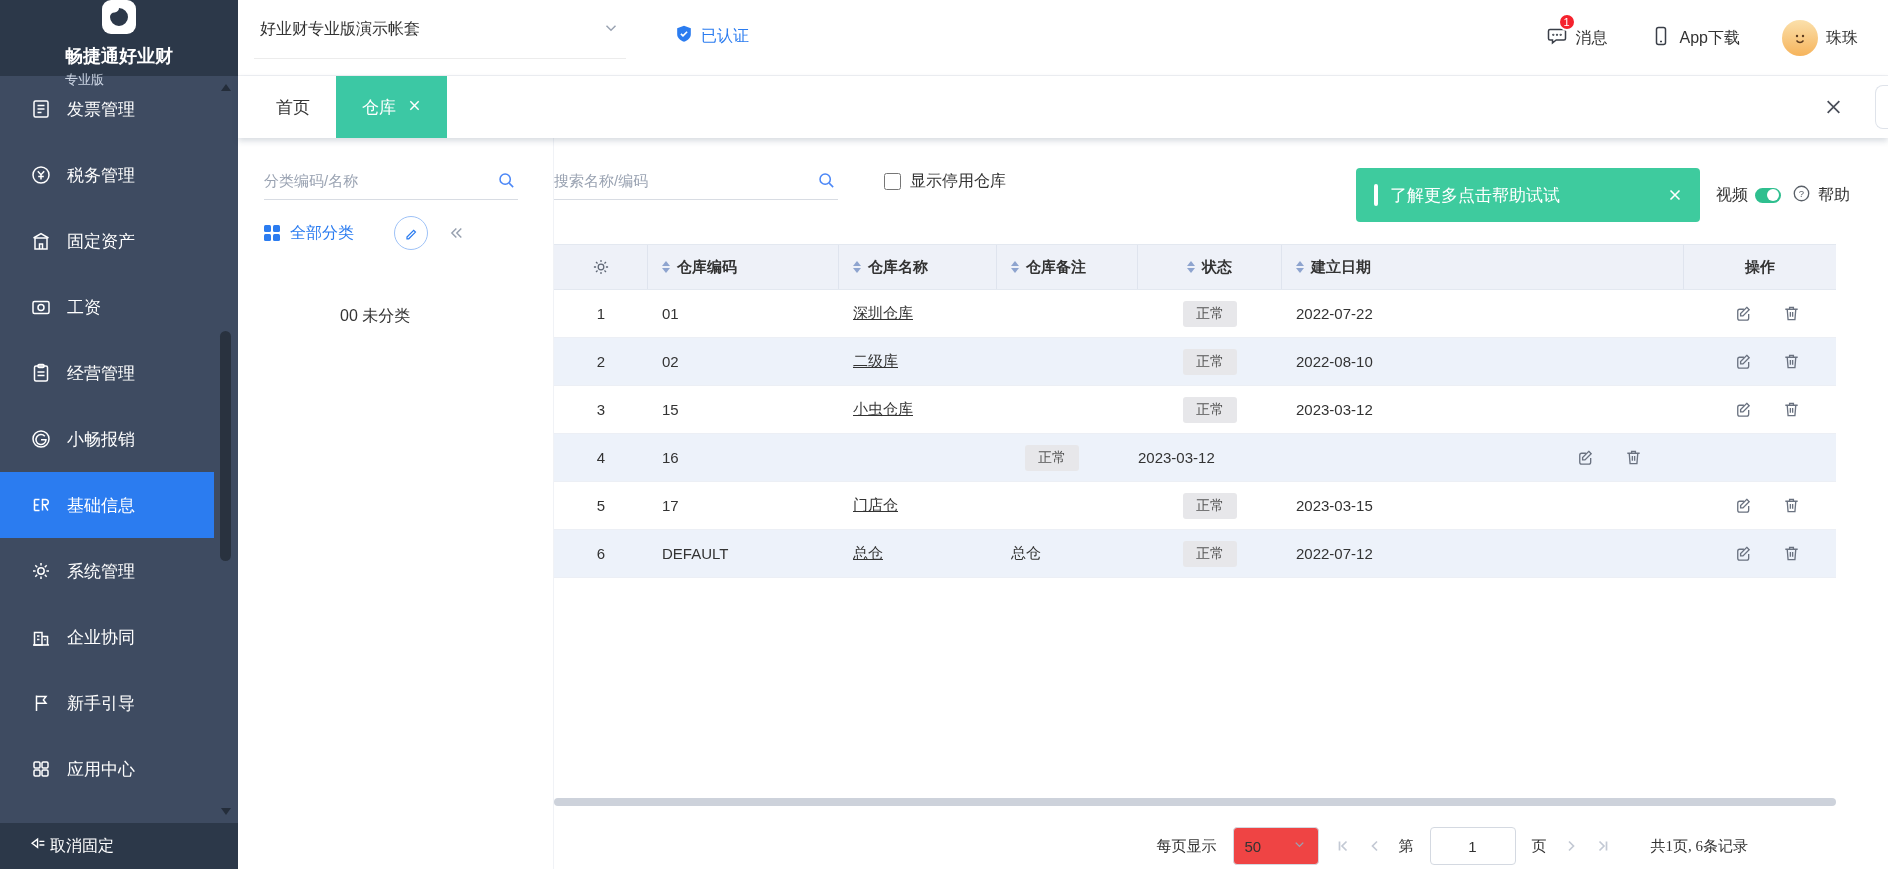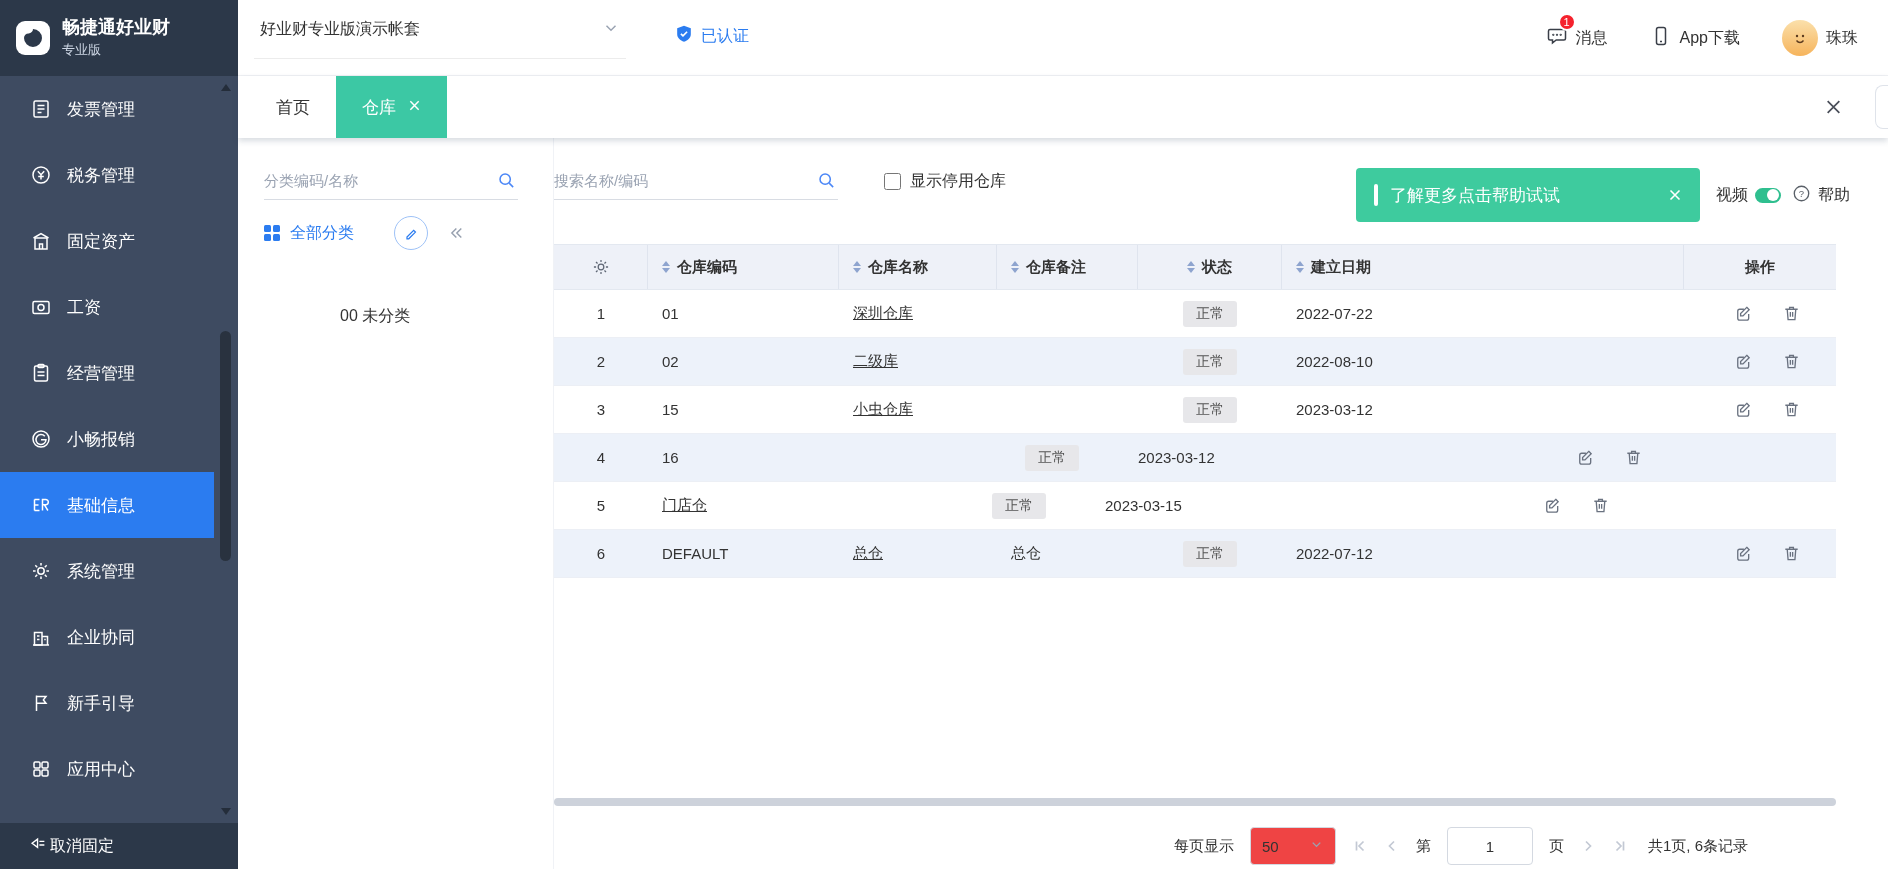--- a/index.html
+++ b/index.html
@@ -1,21 +1,21 @@
 <!DOCTYPE html>
 <html><head>
 <meta charset="utf-8">
 <style>
   * { margin:0; padding:0; box-sizing:border-box; }
   body { font-family:"Liberation Sans","DejaVu Sans",sans-serif; background:#fff; }
   .app { position:relative; width:1888px; height:869px; background:#fff; overflow:hidden; color:#333; font-size:15px; }
 
   
   .sidebar { position:absolute; left:0; top:0; width:238px; height:869px; background:#3e4b61; }
-  .logo-block { position:absolute; top:0; left:0; width:238px; height:76px; background:#2c3849; display:flex; align-items:center; gap:12px; padding:0 16px; }
+  .logo-block { position:absolute; top:0; left:0; width:238px; height:76px; background:#2c3849; display:flex; align-items:center; gap:12px; padding:0 16px;flex-direction:column; }
   .logo-icon { width:34px; height:34px; background:#fff; border-radius:9px; display:flex; align-items:center; justify-content:center; flex:none; }
   .brand-name { color:#fff; font-size:18px; font-weight:bold; line-height:1.2; }
   .brand-edition { color:#cdd6e4; font-size:13px; margin-top:3px; }
   .side-nav { position:absolute; top:76px; left:0; width:214px; }
   .nav-item { height:66px; display:flex; align-items:center; gap:15px; padding-left:30px; color:#fff; font-size:17px; cursor:pointer; }
   .nav-item.active { background:#2b7cf0; }
   .nav-icon { width:22px; height:22px; flex:none; display:flex; }
   .side-scrollbar { position:absolute; right:0; top:76px; width:24px; bottom:46px; }
   .scroll-thumb { position:absolute; left:6px; width:11px; border-radius:6px; background:#29323f; top:255px; height:230px; }
   .tri-up { position:absolute; left:7px; top:8px; width:0; height:0; border-left:5px solid transparent; border-right:5px solid transparent; border-bottom:7px solid #242d3a; }
@@ -85,21 +85,21 @@
   .ops { justify-content:center; gap:30px; }
   .op-btn { display:flex; cursor:pointer; }
 
   .h-scroll { position:absolute; left:0; top:660px; width:1282px; height:8px; border-radius:4px; background:#cdd2db; cursor:grab; }
 
   
   .pagination { position:absolute; left:0; top:688px; width:1282px; height:40px; display:flex; align-items:center; justify-content:flex-end; gap:16px; padding-right:88px; font-size:15px; }
   .select-box { width:86px; height:38px; border:1px solid #d4d9e1; border-radius:4px; display:flex; align-items:center; justify-content:space-between; padding:0 11px; background:#ef4444; cursor:pointer; }
   .page-btn { display:flex; cursor:pointer; }
   .page-input { width:86px; height:38px; border:1px solid #d4d9e1; border-radius:4px; text-align:center; font-size:15px; color:#333; background:#fff; outline:none; font-family:inherit; }
-  .pg-summary { margin-left:4px; }
+  .pg-summary { margin-left:24px;font-family:Liberation Serif, serif; }
 </style>
 </head>
 <body>
 
 <div class="app">
 
   <aside class="sidebar">
     <div class="logo-block">
       <div class="logo-icon">
         <svg width="22" height="22" viewBox="0 0 22 22">
@@ -510,20 +510,21 @@
             <span class="op-btn">
                 <svg width="19" height="19" viewBox="0 0 20 20" fill="none" stroke="#6a7280" stroke-width="1.4">
                   <path d="M3.5 5.5h13M8 5.5V3.5h4v2M5.5 5.5l.9 11h7.2l.9-11M8.8 8.5v5M11.2 8.5v5"></path>
                 </svg>
               </span>
           </div>
         </div>
 
         <div class="tr">
           <div class="td w-idx center">5</div>
+          <div class="td w-code">17</div>
           <div class="td w-name">
               <a class="link">门店仓</a>
             </div>
           <div class="td w-note"></div>
           <div class="td w-status center">
               <span class="pill">正常</span>
             </div>
           <div class="td w-date">2023-03-15</div>
           <div class="td w-ops ops">
             <span class="op-btn">

